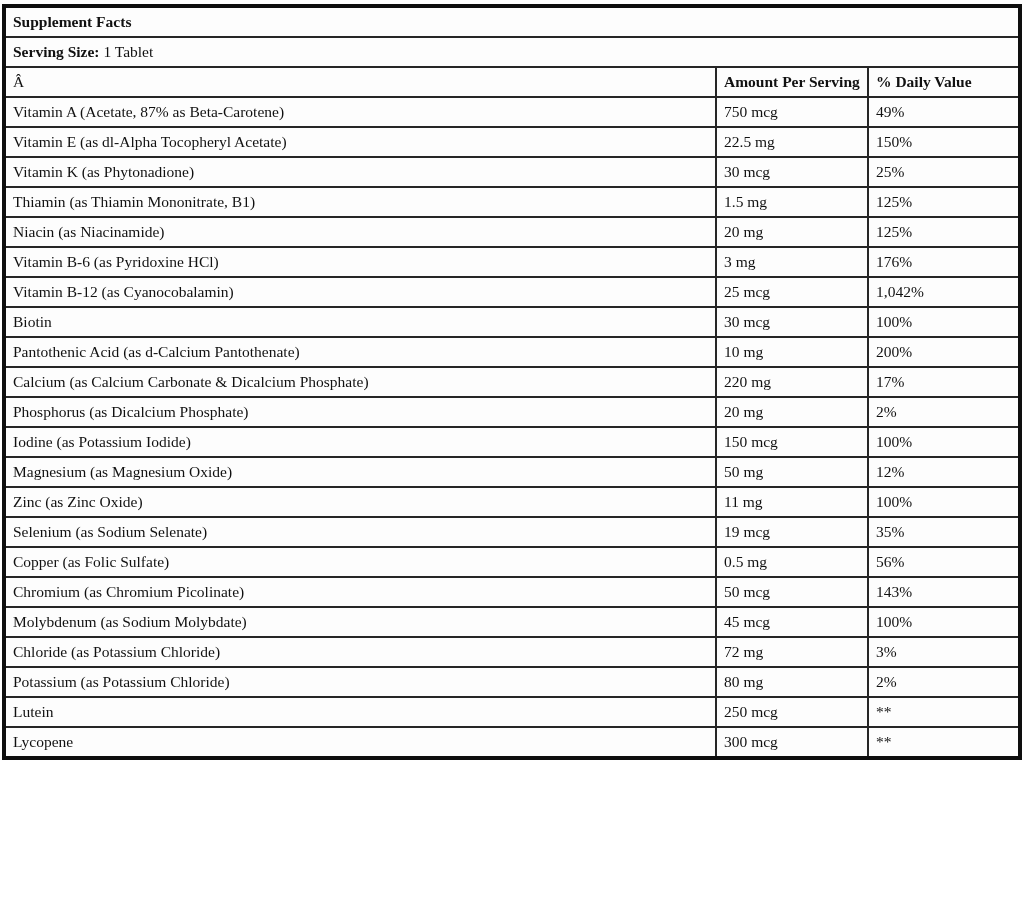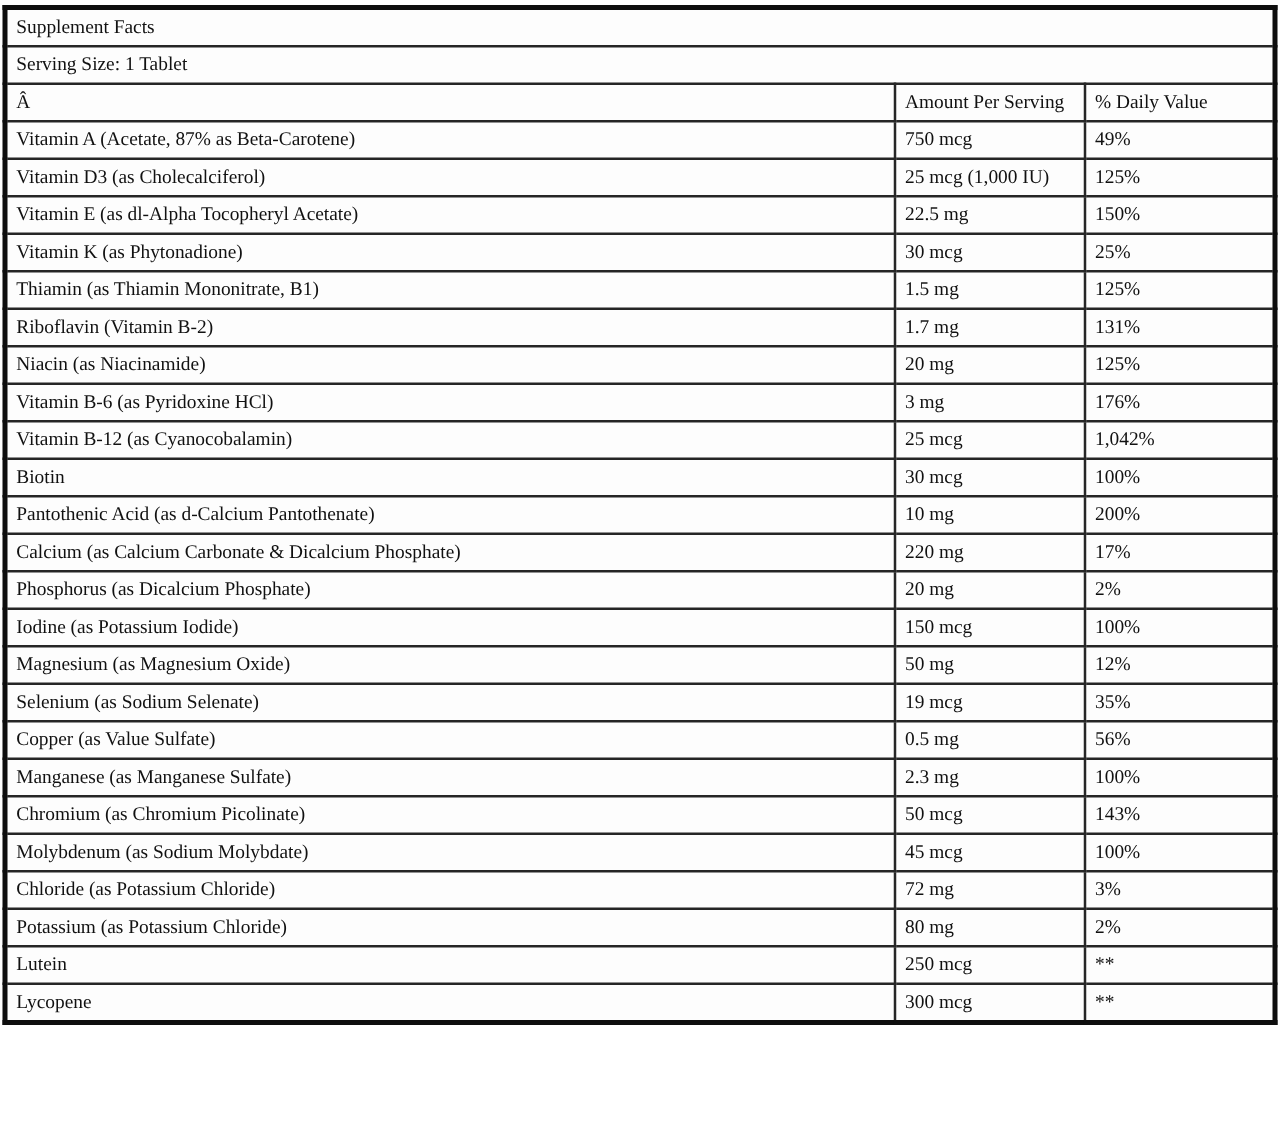--- a/index.html
+++ b/index.html
@@ -30,21 +30,21 @@
     border: 2px solid #262626;
     padding: 2px 6px 2px 7px;
     font-size: 15.5px;
     line-height: 20px;
     height: 24px;
     color: #111111;
     vertical-align: middle;
     overflow: hidden;
     white-space: normal;
   }
-  .b { font-weight: normal; }
+  .b { font-weight: bold; }
 </style>
 </head>
 <body>
 
 <div class="page">
   <table class="supp">
     <colgroup>
       <col style="width: 712px">
       <col style="width: 152px">
       <col style="width: 152px">
@@ -61,43 +61,33 @@
         <td class="b">Amount Per Serving</td>
         <td class="b">% Daily Value</td>
       </tr>
 
       <tr>
           <td>Vitamin A (Acetate, 87% as Beta-Carotene)</td>
           <td>750 mcg</td>
           <td>49%</td>
         </tr>
         <tr>
-          <td>Vitamin D3 (as Cholecalciferol)</td>
-          <td>25 mcg (1,000 IU)</td>
-          <td>125%</td>
-        </tr>
-        <tr>
           <td>Vitamin E (as dl-Alpha Tocopheryl Acetate)</td>
           <td>22.5 mg</td>
           <td>150%</td>
         </tr>
         <tr>
           <td>Vitamin K (as Phytonadione)</td>
           <td>30 mcg</td>
           <td>25%</td>
         </tr>
         <tr>
           <td>Thiamin (as Thiamin Mononitrate, B1)</td>
           <td>1.5 mg</td>
           <td>125%</td>
-        </tr>
-        <tr>
-          <td>Riboflavin (Vitamin B-2)</td>
-          <td>1.7 mg</td>
-          <td>131%</td>
         </tr>
         <tr>
           <td>Niacin (as Niacinamide)</td>
           <td>20 mg</td>
           <td>125%</td>
         </tr>
         <tr>
           <td>Vitamin B-6 (as Pyridoxine HCl)</td>
           <td>3 mg</td>
           <td>176%</td>
@@ -131,33 +121,33 @@
           <td>Iodine (as Potassium Iodide)</td>
           <td>150 mcg</td>
           <td>100%</td>
         </tr>
         <tr>
           <td>Magnesium (as Magnesium Oxide)</td>
           <td>50 mg</td>
           <td>12%</td>
         </tr>
         <tr>
+          <td>Zinc (as Zinc Oxide)</td>
+          <td>11 mg</td>
+          <td>100%</td>
+        </tr>
+        <tr>
           <td>Selenium (as Sodium Selenate)</td>
           <td>19 mcg</td>
           <td>35%</td>
         </tr>
         <tr>
-          <td>Copper (as Value Sulfate)</td>
+          <td>Copper (as Folic Sulfate)</td>
           <td>0.5 mg</td>
           <td>56%</td>
-        </tr>
-        <tr>
-          <td>Manganese (as Manganese Sulfate)</td>
-          <td>2.3 mg</td>
-          <td>100%</td>
         </tr>
         <tr>
           <td>Chromium (as Chromium Picolinate)</td>
           <td>50 mcg</td>
           <td>143%</td>
         </tr>
         <tr>
           <td>Molybdenum (as Sodium Molybdate)</td>
           <td>45 mcg</td>
           <td>100%</td>

